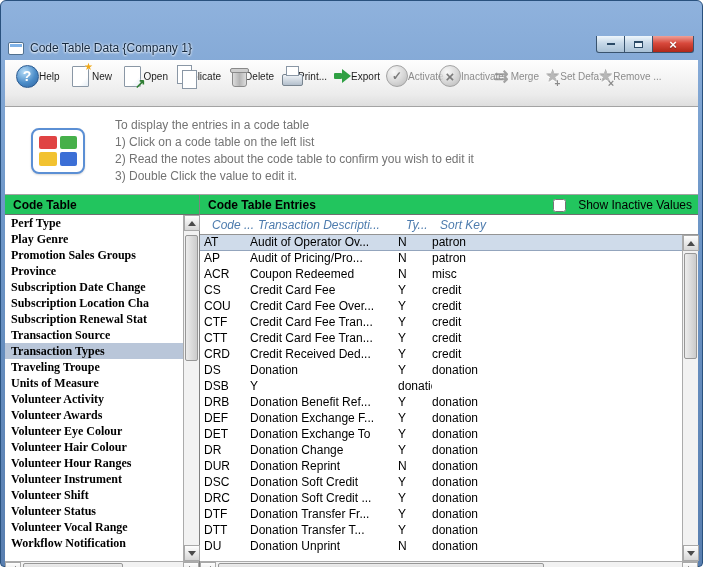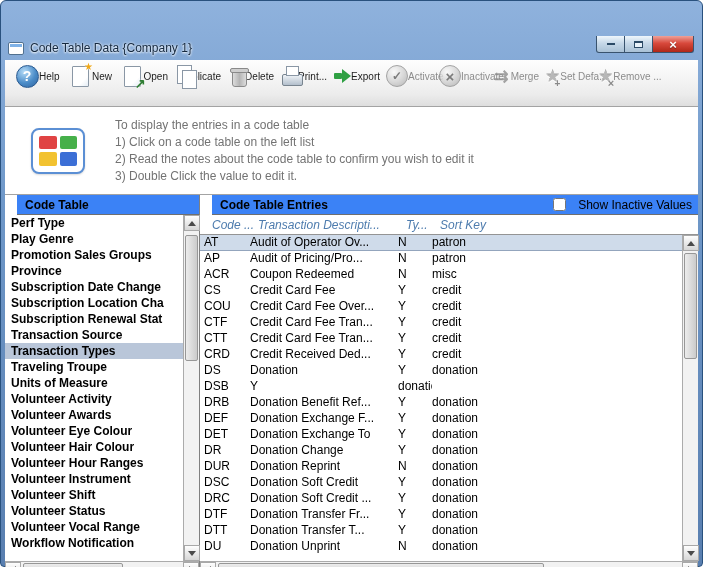--- a/index.html
+++ b/index.html
@@ -64,27 +64,27 @@
   .instructions { height:88px; flex:none; background:#fff; border-bottom:1px solid #a3a3a3; display:flex; align-items:center; padding-left:26px; gap:30px; }
   .info-icon { width:54px; height:46px; flex:none; border:2px solid #5b8fd4; border-radius:8px; background:#fff; display:grid; grid-template-columns:1fr 1fr; gap:3px; padding:6px; box-shadow:0 1px 2px rgba(0,0,0,.15); }
   .ii-cell { border-radius:2px; }
   .ii-r { background:#e04343; } .ii-g { background:#46b04a; } .ii-y { background:#f2c230; } .ii-b { background:#3c6fd6; }
   .inst-text { line-height:17px; color:#737373; }
 
   
   .main { flex:1; display:flex; min-height:0; }
   .left-panel { width:195px; flex:none; border-right:1px solid #808080; display:flex; flex-direction:column; min-height:0; }
   .right-panel { flex:1; display:flex; flex-direction:column; min-height:0; min-width:0; }
-  .panel-header { height:20px; flex:none; display:flex; align-items:center; justify-content:space-between; padding:0 6px 0 8px; font-weight:bold; border-bottom:1px solid #6f6f6f; background:#3b82f6; white-space:nowrap;margin-left:12px; }
-  .checkbox-wrap { display:flex; align-items:center; gap:12px; font-weight:normal; }
+  .panel-header { height:20px; flex:none; display:flex; align-items:center; justify-content:space-between; padding:0 6px 0 8px; font-weight:bold; border-bottom:1px solid #6f6f6f; background:#22c55e; white-space:nowrap; }
+  .checkbox-wrap { display:flex; align-items:flex-end; gap:12px; font-weight:normal; }
   .checkbox-wrap input { width:13px; height:13px; }
 
   .left-body { flex:1; display:flex; min-height:0; }
   .list { flex:1; overflow:hidden; }
-  .list-item { height:16px; line-height:16px; padding:0 4px 0 6px; font-weight:bold; white-space:nowrap; overflow:hidden; }
+  .list-item { height:16px; line-height:16px; padding:0 4px 0 6px; font-weight:bold; white-space:nowrap; overflow:hidden;font-family:Liberation Serif, serif; }
   .list-item.selected { background:var(--selection-list,#b9c6d9); }
 
   .thead { height:20px; flex:none; display:grid; grid-template-columns:46px 148px 34px 1fr; align-items:center; padding-left:12px; border-bottom:1px solid #949494; color:var(--column-header-text,#4e7cae); font-style:italic; }
   .th { white-space:nowrap; overflow:hidden; padding-right:4px; }
   .table-body-wrap { flex:1; display:flex; min-height:0; }
   .tbody { flex:1; overflow:hidden; }
   .trow { display:grid; grid-template-columns:46px 148px 34px 1fr; height:16px; line-height:15px; padding-left:4px; }
   .trow.selected { background:var(--selection-row,#cfdbea); border-bottom:1px solid #93a5bd; }
   .td { white-space:nowrap; overflow:hidden; padding-right:4px; }
 

